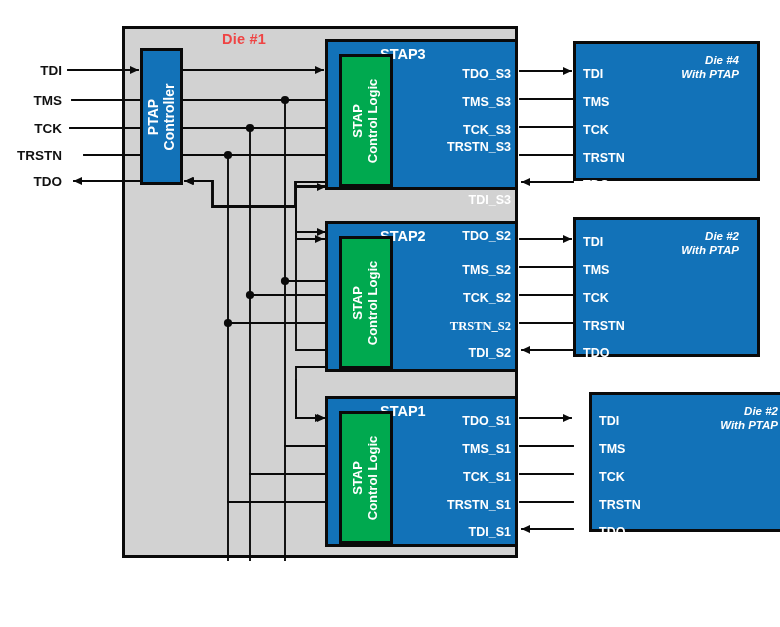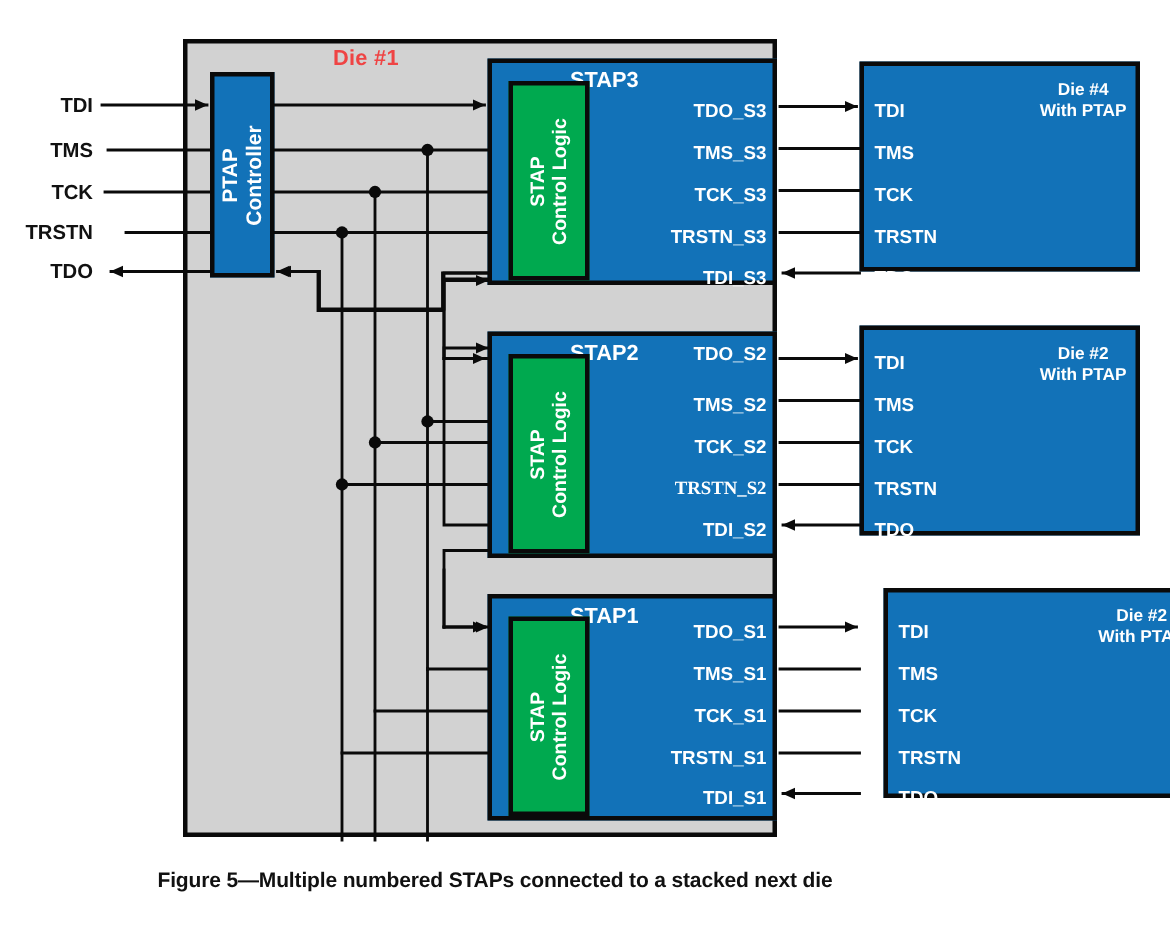--- a/index.html
+++ b/index.html
@@ -63,23 +63,23 @@
   }
 
   
   .extdie{background:#1272b8;border:3px solid #0a0a0a;}
   .pin-l{
     position:absolute;left:7px;
     color:#fff;font-size:12.5px;font-weight:bold;
     white-space:nowrap;transform:translateY(-50%);
   }
   .extdie-title{
-    position:absolute;right:6px;top:9px;
+    position:absolute;right:18px;top:9px;
     color:#fff;font-size:11.5px;font-weight:bold;
-    text-align:center;line-height:1.22;white-space:pre-line;
+    text-align:right;line-height:1.22;white-space:pre-line;font-style:italic;
   }
 
   
   .port-label{
     position:absolute;
     font-size:13.5px;font-weight:bold;color:#111;
     white-space:nowrap;transform:translateY(-50%);
     text-align:right;
   }
 
@@ -121,22 +121,22 @@
     <div class="stap-title">STAP3</div>
     <div class="ctrl" style="left:11px;top:12px;width:48px;height:127px;">
       <div class="ctrl-label">
         <span>STAP</span><br>
         <span>Control Logic</span>
       </div>
     </div>
     <div class="pin-r" style="top:32px;">TDO_S3</div>
     <div class="pin-r" style="top:60px;">TMS_S3</div>
     <div class="pin-r" style="top:88px;">TCK_S3</div>
-    <div class="pin-r" style="top:116px;">TRSTN_S3</div>
-    <div class="pin-r" style="top:143px;">TDI_S3</div>
+    <div class="pin-r" style="top:105px;">TRSTN_S3</div>
+    <div class="pin-r" style="top:158px;">TDI_S3</div>
   </div>
 
   <div class="abs stap" style="left:325px;top:221px;width:193px;height:151px;">
     <div class="stap-title">STAP2</div>
     <div class="ctrl" style="left:11px;top:12px;width:48px;height:127px;">
       <div class="ctrl-label">
         <span>STAP</span><br>
         <span>Control Logic</span>
       </div>
     </div>
@@ -293,15 +293,14 @@
     <path class="w" d="M296,239 L296,186 L325,186"></path>
 
     <path class="w" d="M296,418 L323,418" marker-end="url(#ah2)"></path>
     <path class="w" d="M296,418 L296,367 L325,367"></path>
 
     <path class="w" d="M325,529 L206,529 L206,182 L200,182" opacity="0"></path>
 
     <path class="w" d="M285,446 L285,446"></path>
   </svg>
 
-  <div class="caption">Figure 5—Multiple numbered STAPs connected to a stacked next die</div>
 
 </div>
 
 </body></html>

